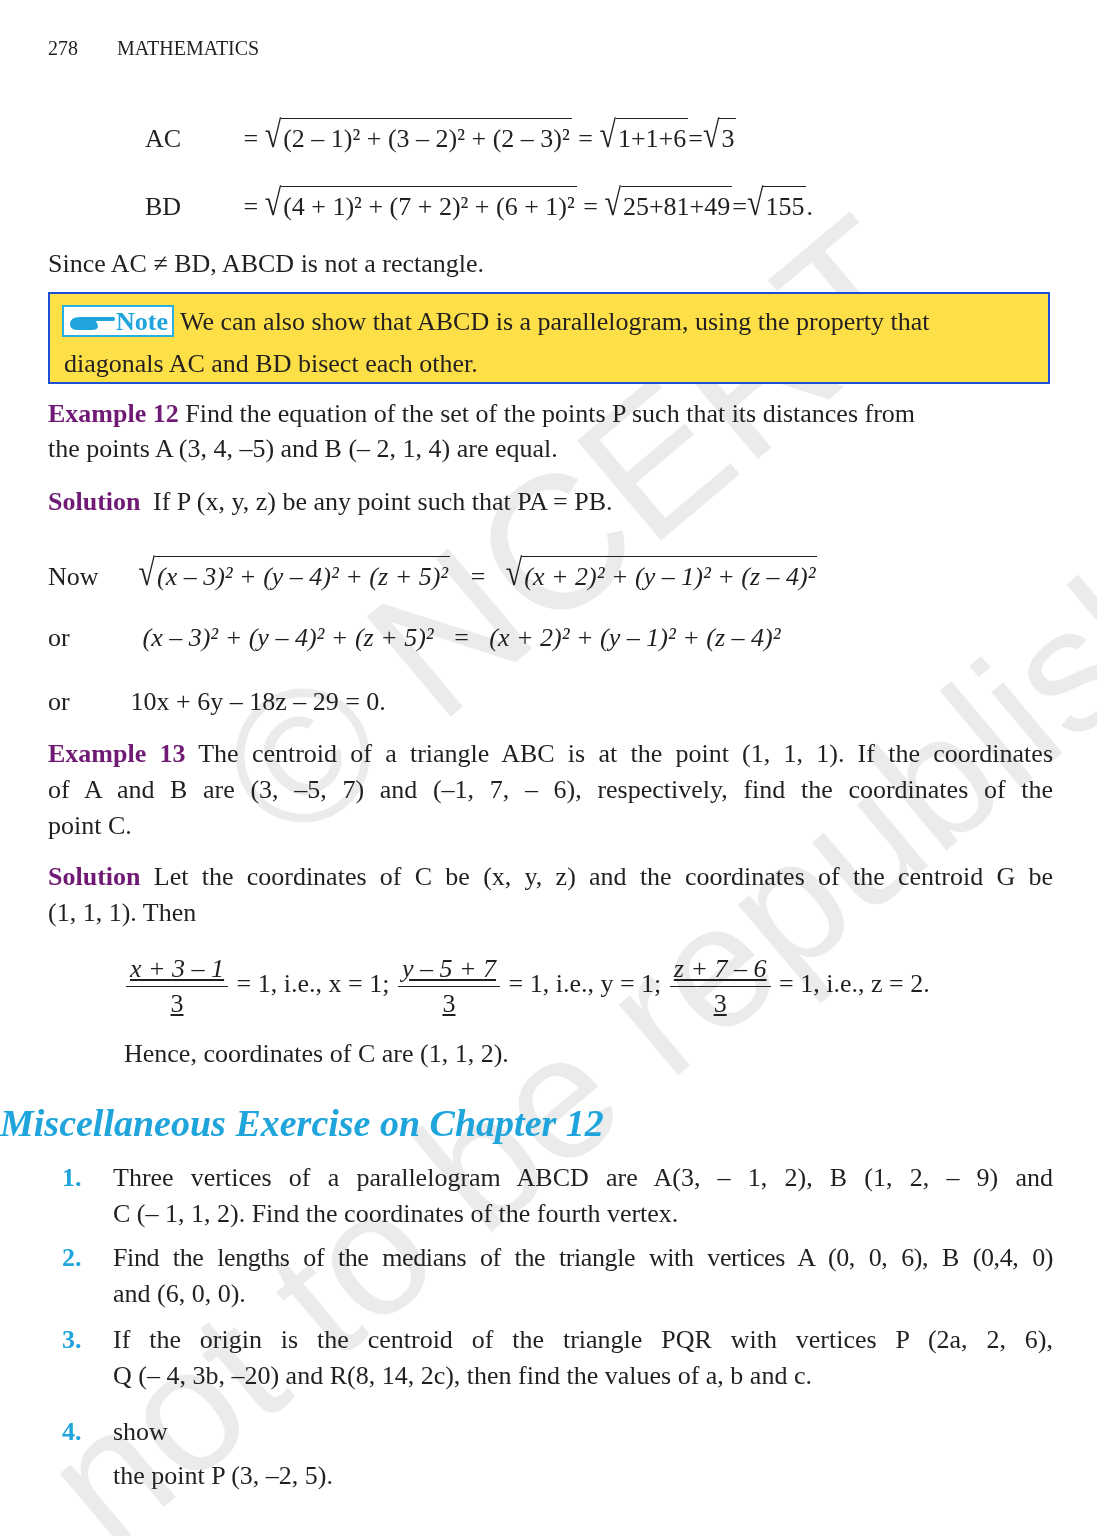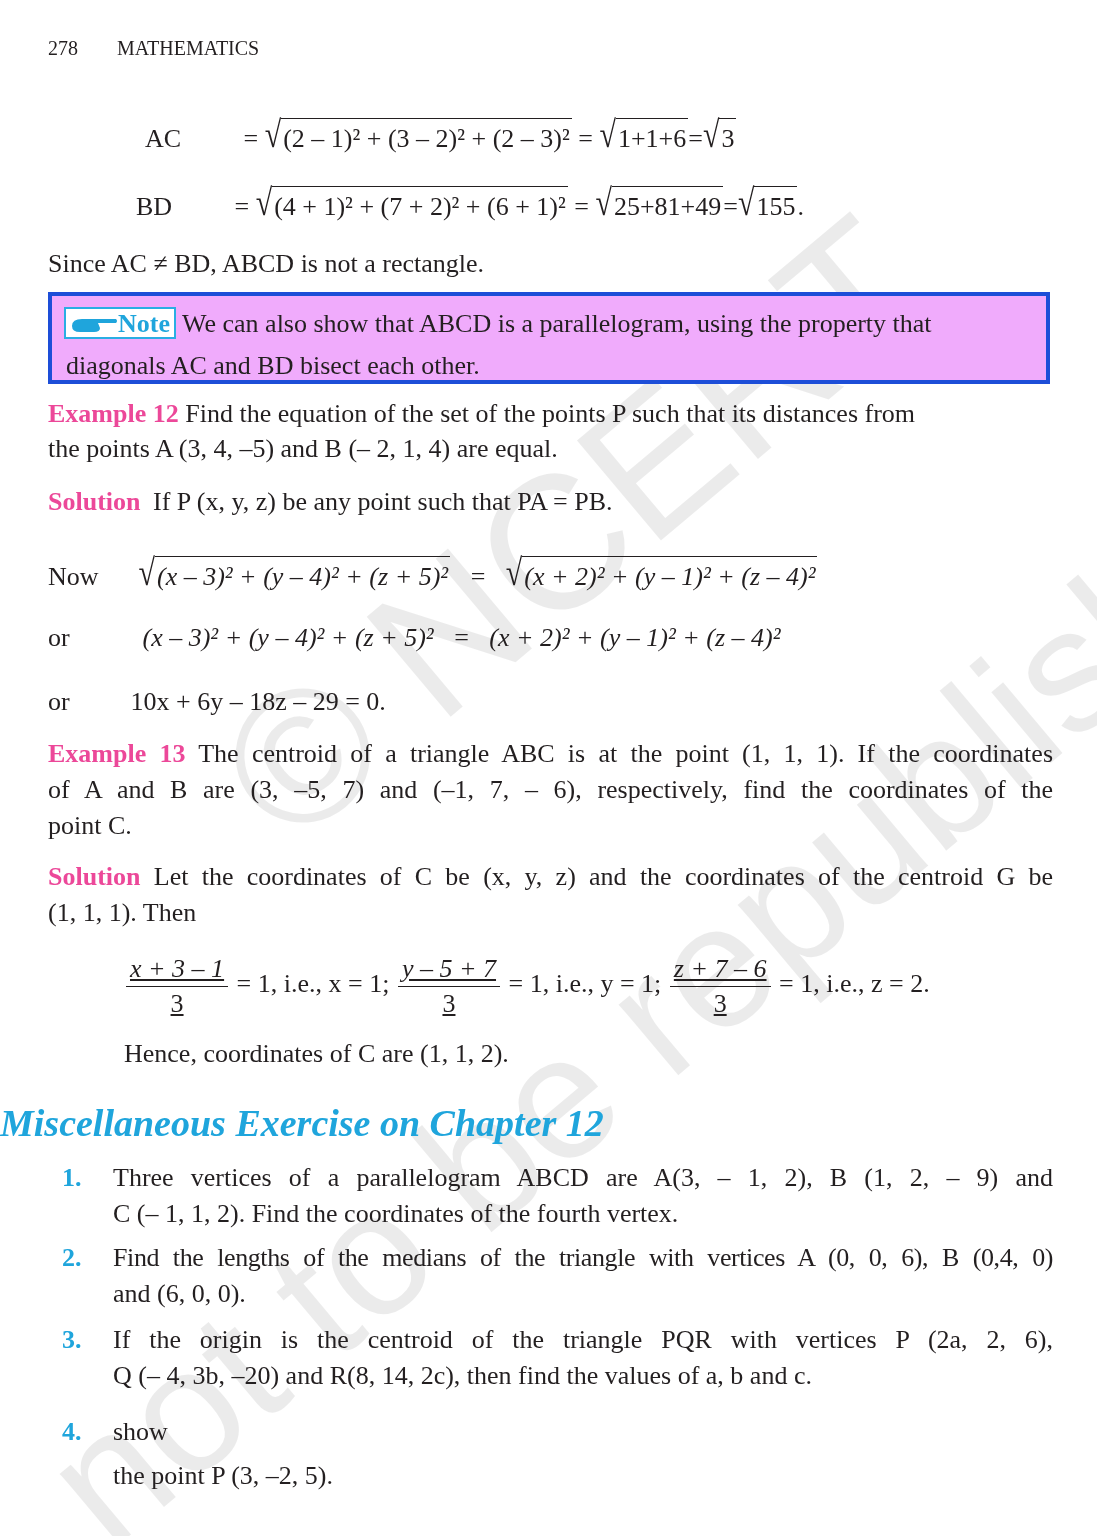--- a/index.html
+++ b/index.html
@@ -1,28 +1,28 @@
 <!DOCTYPE html>
 <html><head>
 <meta charset="utf-8">
 <style>
   html, body { margin:0; padding:0; background:#ffffff; }
   body { width:1097px; height:1536px; position:relative; overflow:hidden;
          font-family:"Liberation Serif", "DejaVu Serif", serif; color:#231f20; }
   .abs { position:absolute; }
   .txt { font-size:26px; line-height:36px; }
-  .blue { color:#ec4899; font-weight:bold; }
+  .blue { color:#701a75; font-weight:bold; }
   i, .it { font-style:italic; }
   .sqrt { display:inline-block; position:relative; }
   .sqrt .rad { display:inline-block; font-size:30px; transform:scaleY(1.25); transform-origin:bottom; vertical-align:-2px; }
   .sqrt .rcont { display:inline-block; border-top:1.6px solid #231f20; padding:2px 2px 0 2px; }
   .watermark { position:absolute; color:rgba(0,0,0,0.08); font-family:"Liberation Sans", sans-serif;
                font-weight:normal; white-space:nowrap; transform-origin:left bottom; pointer-events:none; }
   .note-box { position:absolute; left:48px; top:292px; width:1002px; height:92px;
-              background:#f0abfc; border:4px solid #1d4ed8; box-sizing:border-box; }
+              background:#fde047; border:2px solid #1d4ed8; box-sizing:border-box; }
   .note-tag { display:inline-block; border:2px solid #29aee3; background:#ffffff; color:#1fa5dc;
               font-weight:bold; padding:0 4px 0 4px; line-height:30px; height:32px; box-sizing:border-box; }
   .frac { display:inline-block; vertical-align:middle; text-align:center; margin:0 2px;text-decoration:underline; }
   .frac .num { display:block; padding:0 4px; border-bottom:1.6px solid #231f20; line-height:34px; }
   .frac .den { display:block; line-height:34px; }
   .exlist .num-label { position:absolute; left:62px; color:#1fa5dc; font-weight:bold; }
   .exlist .item { position:absolute; left:113px; width:940px; text-align:justify; }
 </style>
 </head>
 <body>
@@ -36,21 +36,21 @@
 </div>
 
 <div class="abs txt" style="left:145px; top:118px;">
   <span style="display:inline-block; width:92px;">AC</span>
   <span>=</span>
   <span class="sqrt"><span class="rad">√</span><span class="rcont">(2 – 1)² + (3 – 2)² + (2 – 3)²</span></span>
   <span>=</span>
   <span class="sqrt"><span class="rad">√</span><span class="rcont">1+1+6</span></span><span>=</span><span class="sqrt"><span class="rad">√</span><span class="rcont">3</span></span>
 </div>
 
-<div class="abs txt" style="left:136px; top:186px;">
+<div class="abs txt" style="left:145px; top:186px;">
   <span style="display:inline-block; width:92px;">BD</span>
   <span>=</span>
   <span class="sqrt"><span class="rad">√</span><span class="rcont">(4 + 1)² + (7 + 2)² + (6 + 1)²</span></span>
   <span>=</span>
   <span class="sqrt"><span class="rad">√</span><span class="rcont">25+81+49</span></span><span>=</span><span class="sqrt"><span class="rad">√</span><span class="rcont">155</span></span><span>.</span>
 </div>
 
 <div class="abs txt" style="left:48px; top:246px;">Since AC ≠ BD, ABCD is not a rectangle.</div>
 
 <div class="note-box">

